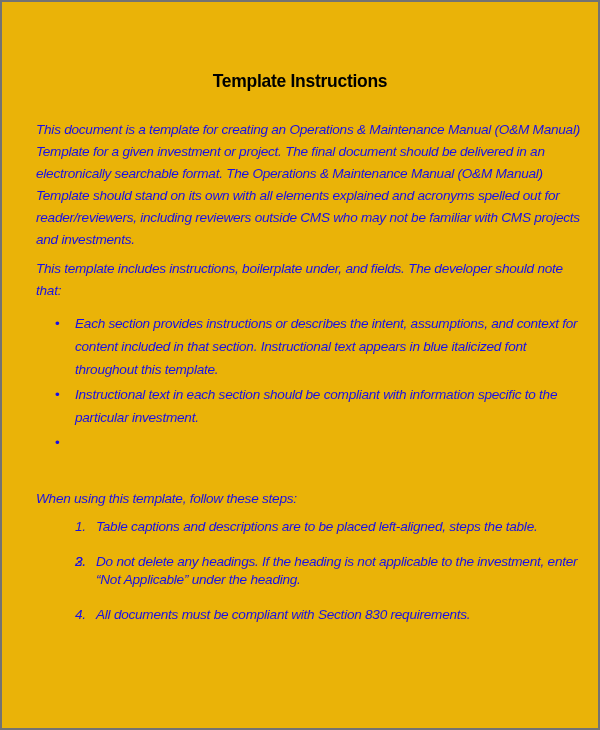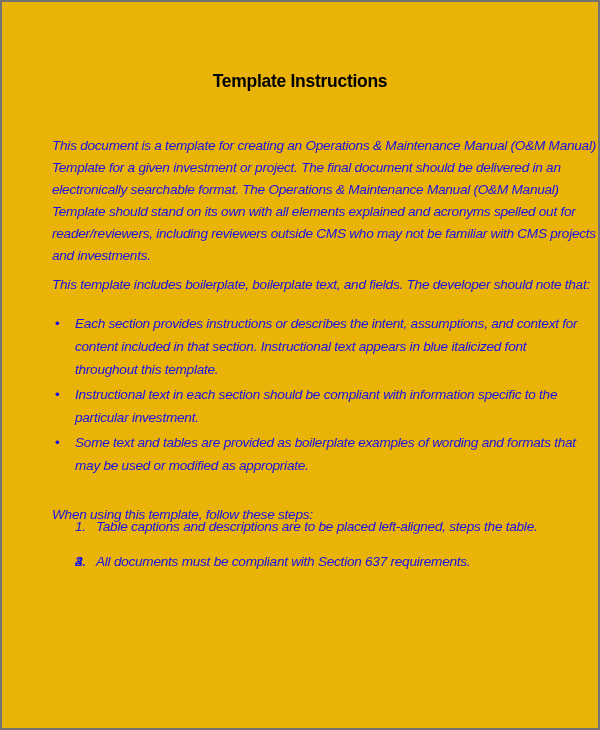--- a/index.html
+++ b/index.html
@@ -31,21 +31,21 @@
       color: #1a10e6;
       font-style: italic;
       font-size: 13.6px;
       letter-spacing: -0.25px;
     }
     .para {
       position: absolute;
       left: 34px;
       width: 545px;
       line-height: 22px;
-      margin: 16px;
+      margin: 0;
     }
     .p1 { top: 117px; }
     .p2 { top: 256px; }
     ul.bullets {
       position: absolute;
       top: 310px;
       left: 34px;
       width: 545px;
       margin: 0;
       padding: 0;
@@ -89,49 +89,49 @@
   </style>
 </head>
 <body>
 
 <div class="page">
 
   <div class="title">Template Instructions</div>
 
   <p class="para p1 blue">This document is a template for creating an Operations &amp; Maintenance Manual (O&amp;M Manual) Template for a given investment or project. The final document should be delivered in an electronically searchable format. The Operations &amp; Maintenance Manual (O&amp;M Manual) Template should stand on its own with all elements explained and acronyms spelled out for reader/reviewers, including reviewers outside CMS who may not be familiar with CMS projects and investments.</p>
 
-  <p class="para p2 blue">This template includes boilerplate, boilerplate text, and fields. The developer should note that:</p>
+  <p class="para p2 blue">This template includes instructions, boilerplate under, and fields. The developer should note that:</p>
 
   <ul class="bullets blue">
     <li>
       <span class="bullet">•</span>
       <span>Each section provides instructions or describes the intent, assumptions, and context for content included in that section. Instructional text appears in blue italicized font throughout this template.</span>
     </li>
     <li>
       <span class="bullet">•</span>
       <span>Instructional text in each section should be compliant with information specific to the particular investment.</span>
     </li>
     <li>
       <span class="bullet">•</span>
-      <span>Some text and tables are provided as boilerplate examples of wording and formats that may be used or modified as appropriate.</span>
     </li>
   </ul>
 
   <p class="para p3 blue">When using this template, follow these steps:</p>
 
   <ol class="steps blue">
     <li class="s1">
       <span class="num">1.</span>
       <span>Table captions and descriptions are to be placed left-aligned, steps the table.</span>
     </li>
     <li class="s2">
       <span class="num">2.</span>
     </li>
     <li class="s3">
       <span class="num">3.</span>
+      <span>Do not delete any headings. If the heading is not applicable to the investment, enter “Not Applicable” under the heading.</span>
     </li>
     <li class="s4">
       <span class="num">4.</span>
-      <span>All documents must be compliant with Section 637 requirements.</span>
+      <span>All documents must be compliant with Section 830 requirements.</span>
     </li>
   </ol>
 
 </div>
 
 </body></html>

